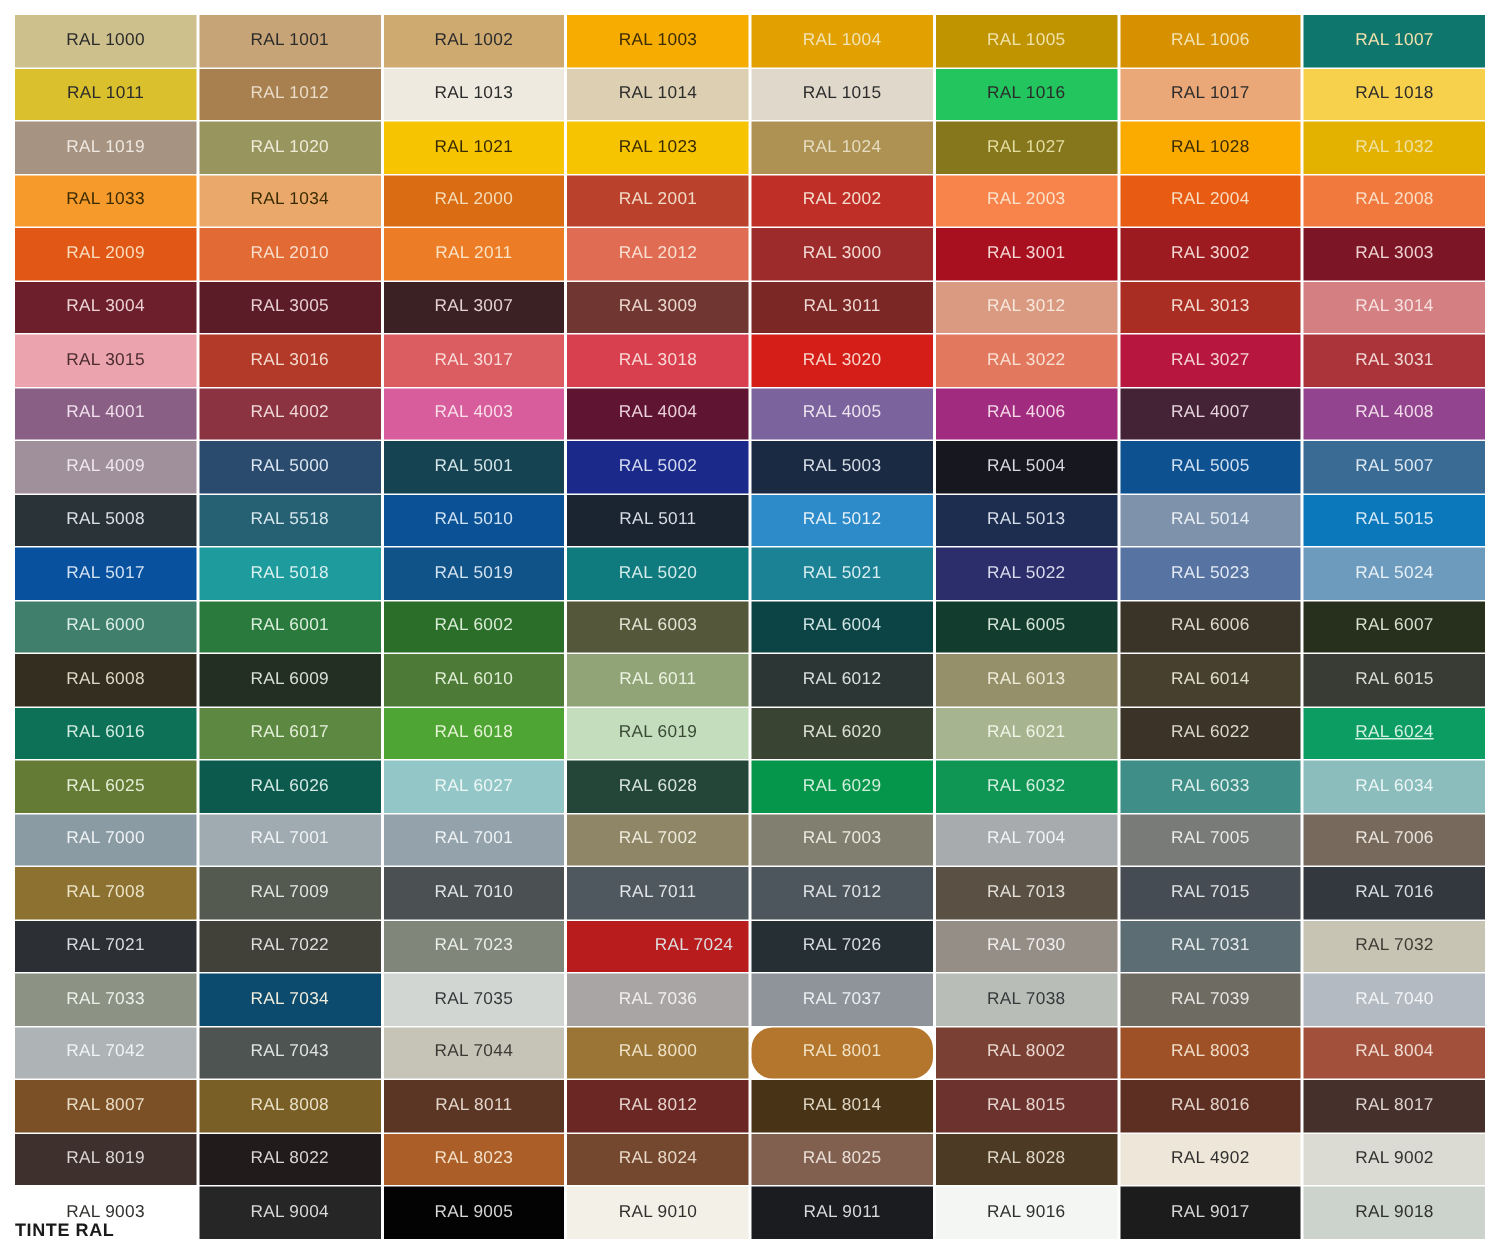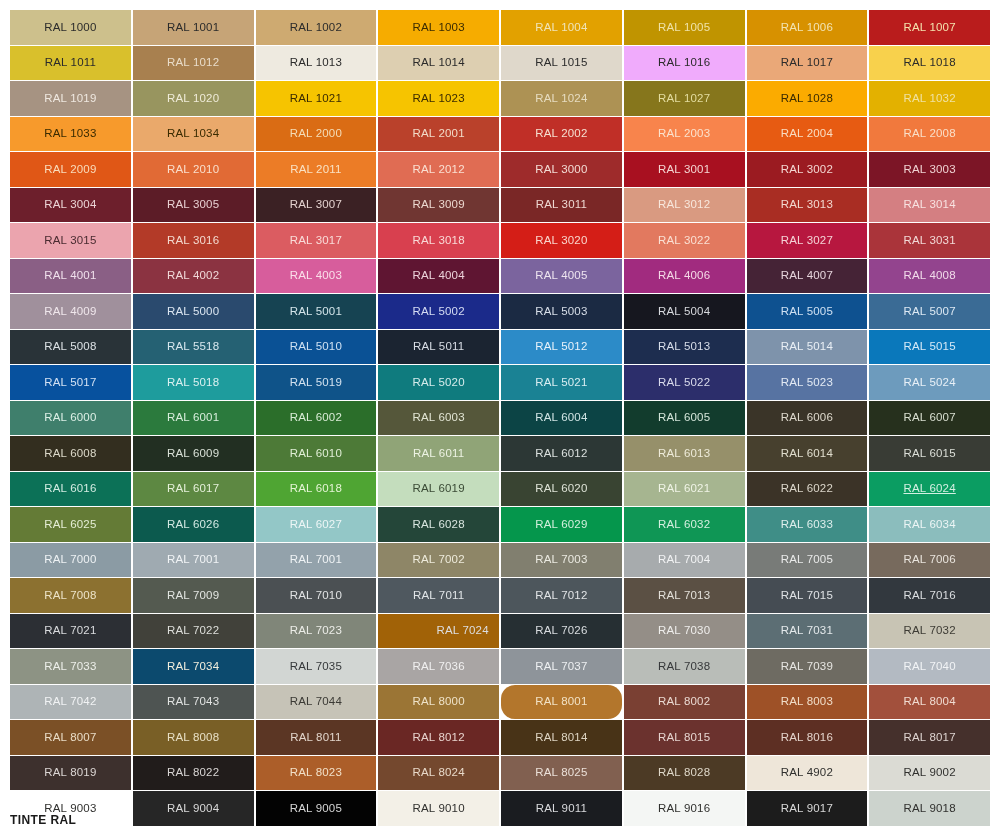--- a/index.html
+++ b/index.html
@@ -69,39 +69,39 @@
       </div>
       <div class="swatch" style="background: rgb(226, 161, 0); color: rgb(240, 228, 184);">
         <span>RAL 1004</span>
       </div>
       <div class="swatch" style="background: rgb(192, 148, 0); color: rgb(239, 226, 168);">
         <span>RAL 1005</span>
       </div>
       <div class="swatch" style="background: rgb(215, 145, 0); color: rgb(242, 227, 178);">
         <span>RAL 1006</span>
       </div>
-      <div class="swatch" style="background: #b91c1c; color: rgb(244, 226, 173);">
+      <div class="swatch" style="background: #0f766e; color: rgb(244, 226, 173);">
         <span>RAL 1007</span>
       </div>
       <div class="swatch" style="background: rgb(217, 192, 44); color: rgb(43, 43, 43);">
         <span>RAL 1011</span>
       </div>
       <div class="swatch" style="background: rgb(168, 128, 79); color: rgb(233, 220, 201);">
         <span>RAL 1012</span>
       </div>
       <div class="swatch" style="background: rgb(238, 234, 224); color: rgb(43, 43, 43);">
         <span>RAL 1013</span>
       </div>
       <div class="swatch" style="background: rgb(221, 207, 177); color: rgb(43, 43, 43);">
         <span>RAL 1014</span>
       </div>
       <div class="swatch" style="background: rgb(223, 216, 203); color: rgb(43, 43, 43);">
         <span>RAL 1015</span>
       </div>
-      <div class="swatch" style="background: #f0abfc; color: rgb(43, 43, 43);">
+      <div class="swatch" style="background: #22c55e; color: rgb(43, 43, 43);">
         <span>RAL 1016</span>
       </div>
       <div class="swatch" style="background: rgb(234, 168, 120); color: rgb(43, 43, 43);">
         <span>RAL 1017</span>
       </div>
       <div class="swatch" style="background: rgb(248, 209, 76); color: rgb(43, 43, 43);">
         <span>RAL 1018</span>
       </div>
       <div class="swatch" style="background: rgb(166, 147, 130); color: rgb(239, 232, 224);">
         <span>RAL 1019</span>
@@ -465,21 +465,21 @@
       </div>
       <div class="swatch" style="background: rgb(44, 47, 52); color: rgb(218, 220, 222);">
         <span>RAL 7021</span>
       </div>
       <div class="swatch" style="background: rgb(65, 65, 58); color: rgb(222, 223, 219);">
         <span>RAL 7022</span>
       </div>
       <div class="swatch" style="background: rgb(128, 134, 121); color: rgb(236, 237, 232);">
         <span>RAL 7023</span>
       </div>
-      <div class="swatch" style="background: #a16207; color: rgb(221, 222, 225); padding-left: 48px;">
+      <div class="swatch" style="background: #b91c1c; color: rgb(221, 222, 225); padding-left: 48px;">
         <span>RAL 7024</span>
       </div>
       <div class="swatch" style="background: rgb(38, 47, 51); color: rgb(217, 221, 224);">
         <span>RAL 7026</span>
       </div>
       <div class="swatch" style="background: rgb(148, 142, 135); color: rgb(239, 238, 236);">
         <span>RAL 7030</span>
       </div>
       <div class="swatch" style="background: rgb(92, 110, 116); color: rgb(228, 233, 235);">
         <span>RAL 7031</span>

